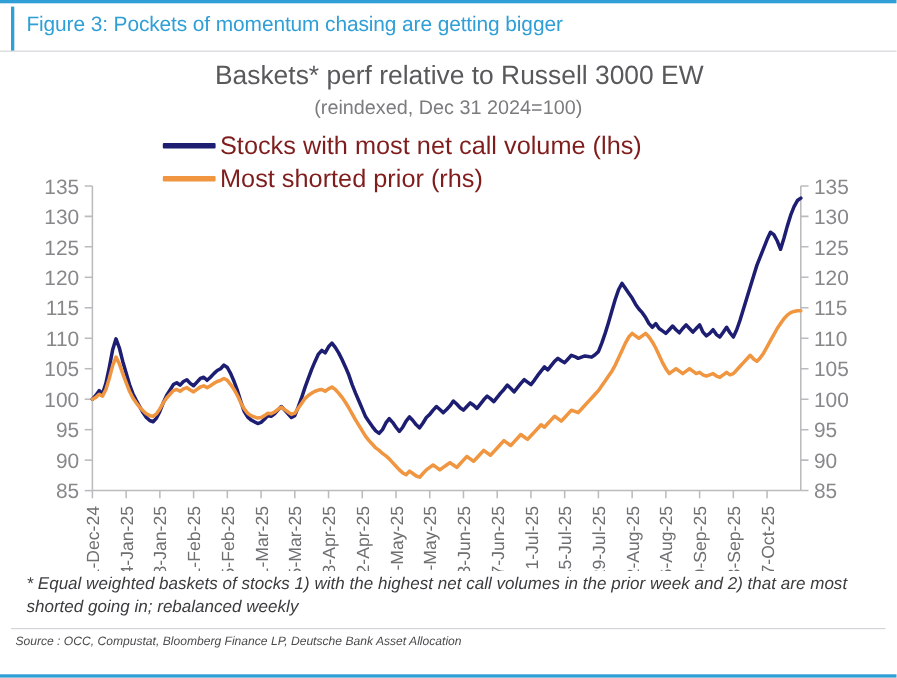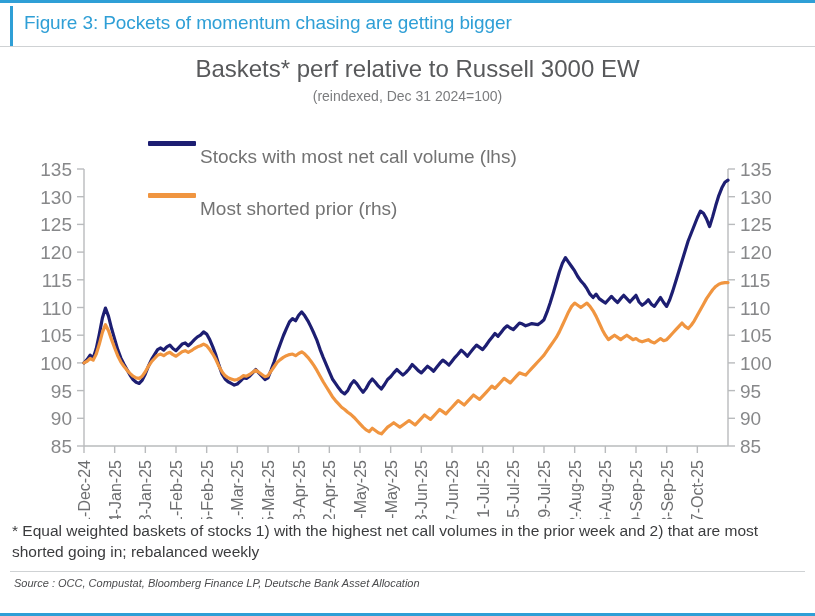--- a/index.html
+++ b/index.html
@@ -50,56 +50,57 @@
     position:absolute;top:8px;left:0;right:0;
     text-align:center;
     font-size:24px;
     color:#58595b;
     white-space:nowrap;
     padding-left:20px;
   }
   .chart-subtitle{
     position:absolute;top:41px;left:0;right:0;
     text-align:center;
-    font-size:14px;
+    font-size:18px;
     color:#7b7c7e;
     white-space:nowrap;
   }
   .legend{
     position:absolute;top:72px;left:148px;
     display:flex;flex-direction:column;gap:3px;
   }
   .legend-row{display:flex;align-items:center;gap:0px;}
   .legend-swatch{
     display:inline-block;width:48px;height:5px;border-radius:1px;
     margin-right:4px;
   }
-  .legend-label{font-size:19px;color:#737373;white-space:nowrap;margin-top:27px;}
+  .legend-label{font-size:23px;color:#7f1d1d;white-space:nowrap;}
 
   .plot-wrap{
     position:absolute;
     left:0;top:0;width:815px;height:472px;
   }
   svg.plot{display:block;}
 
   .ytick-label{
     font-size:19px;fill:#87888a;
     font-family:"Liberation Sans", sans-serif;
   }
   .xtick-label{
     font-size:16px;fill:#6e6f71;
     font-family:"Liberation Sans", sans-serif;
   }
   
   .footnote{
     flex:0 0 auto;
-    padding:2px 18px 0 12px;
+    padding:2px 18px 0 24px;
     font-size:15.5px;
     color:#3b3c3e;
     line-height:1.35;
+    font-style:italic;
   }
   .source-sep{
     margin:8px 10px 0 10px;
     height:1px;background:#cfd2d4;
   }
   .source{
     padding:5px 0 0 14px;
     font-size:11px;
     font-style:italic;
     color:#4a4b4d;

